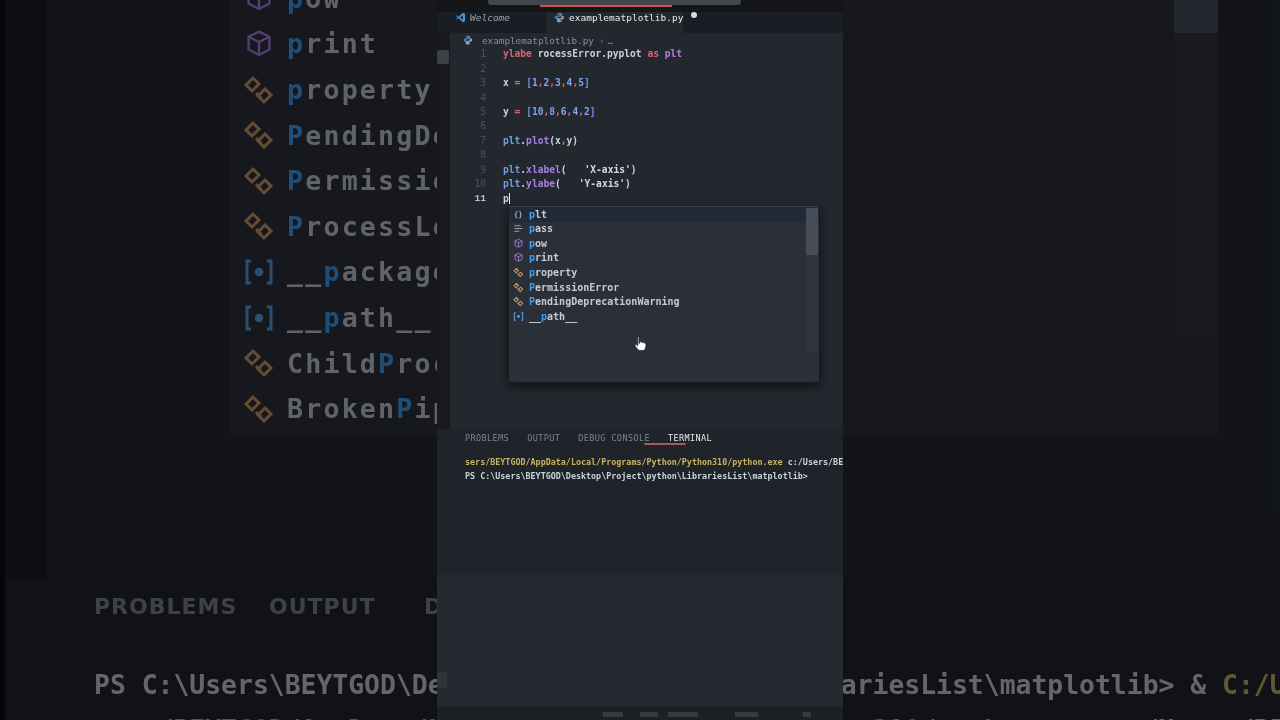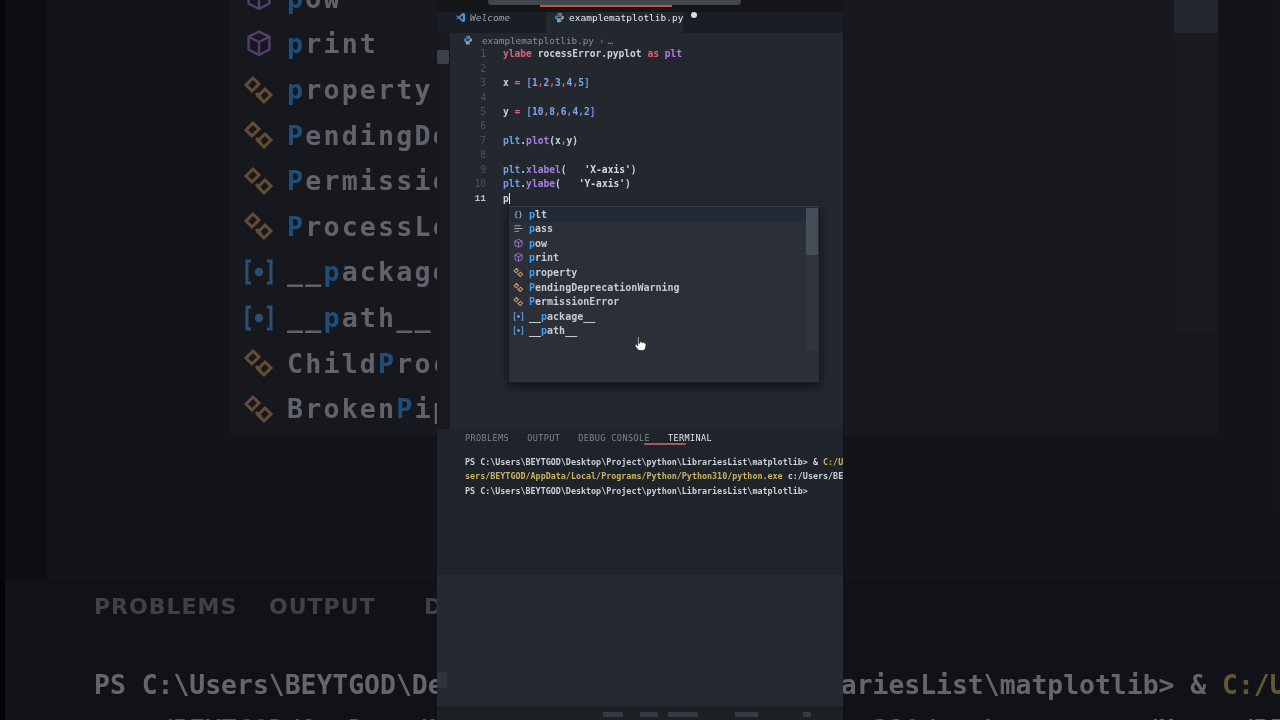--- a/index.html
+++ b/index.html
@@ -268,35 +268,28 @@
                 <path d="M1.5 5.5 5 2l3 3-3.5 3.5zM7.5 11 11 7.5l3 3L10.5 14z"></path>
                 <path d="M6.5 9.5 9 12"></path>
               </svg></span>
             <span class="sg-label"><span></span><span class="sg-match">p</span><span>roperty</span></span>
           </div>
           <div class="suggest-row">
             <span class="sg-icon"><svg width="11" height="11" viewBox="0 0 16 16" fill="none" stroke="#cf9c66" stroke-width="1.5">
                 <path d="M1.5 5.5 5 2l3 3-3.5 3.5zM7.5 11 11 7.5l3 3L10.5 14z"></path>
                 <path d="M6.5 9.5 9 12"></path>
               </svg></span>
-            <span class="sg-label"><span></span><span class="sg-match">P</span><span>endingDeprecationWarning</span></span>
+            <span class="sg-label"><span></span><span class="sg-match">P</span><span>ermissionError</span></span>
           </div>
           <div class="suggest-row">
             <span class="sg-icon"><svg width="11" height="11" viewBox="0 0 16 16" fill="none" stroke="#cf9c66" stroke-width="1.5">
                 <path d="M1.5 5.5 5 2l3 3-3.5 3.5zM7.5 11 11 7.5l3 3L10.5 14z"></path>
                 <path d="M6.5 9.5 9 12"></path>
               </svg></span>
-            <span class="sg-label"><span></span><span class="sg-match">P</span><span>ermissionError</span></span>
-          </div>
-          <div class="suggest-row">
-            <span class="sg-icon"><svg width="11" height="11" viewBox="0 0 16 16" fill="none" stroke="#5aa0e8" stroke-width="1.5">
-                <path d="M4 2.5H2v11h2M12 2.5h2v11h-2"></path>
-                <circle cx="8" cy="8" r="2.1" fill="#5aa0e8" stroke="none"></circle>
-              </svg></span>
-            <span class="sg-label"><span>__</span><span class="sg-match">p</span><span>ackage__</span></span>
+            <span class="sg-label"><span></span><span class="sg-match">P</span><span>endingDeprecationWarning</span></span>
           </div>
           <div class="suggest-row">
             <span class="sg-icon"><svg width="11" height="11" viewBox="0 0 16 16" fill="none" stroke="#5aa0e8" stroke-width="1.5">
                 <path d="M4 2.5H2v11h2M12 2.5h2v11h-2"></path>
                 <circle cx="8" cy="8" r="2.1" fill="#5aa0e8" stroke="none"></circle>
               </svg></span>
             <span class="sg-label"><span>__</span><span class="sg-match">p</span><span>ath__</span></span>
           </div>
         </div>
       <div class="abs" id="sg-scroll-thumb"></div>
@@ -305,21 +298,20 @@
 
     <div class="abs" id="v-panel"></div>
     <div class="abs" id="panel-tabs">
         <span class="panel-tab">PROBLEMS</span>
         <span class="panel-tab">OUTPUT</span>
         <span class="panel-tab">DEBUG CONSOLE</span>
         <span class="panel-tab active">TERMINAL</span>
       </div>
     <div class="abs" id="panel-underline" style="background: rgb(166, 90, 94);"></div>
     <div class="abs" id="term-lines">
-        <div class="term-line"><span class="ts-w">PS C:\Users\BEYTGOD\Desktop\Project\python\LibrariesList\matplotlib&gt; </span><span class="ts-w">&amp; </span><span class="ts-y">C:/U</span></div>
         <div class="term-line"><span class="ts-y">sers/BEYTGOD/AppData/Local/Programs/Python/Python310/python.exe</span><span class="ts-w"> c:/Users/BE</span></div>
         <div class="term-line"><span class="ts-w">PS C:\Users\BEYTGOD\Desktop\Project\python\LibrariesList\matplotlib&gt;</span></div>
       </div>
 
     <div class="abs" id="v-pad"></div>
     <div class="abs" id="v-taskbar"></div>
     <div class="abs" id="artifact-2"></div>
     <div id="taskbar-marks">
         <div class="abs tb-mark" style="left: 166px; width: 20px;"></div>
         <div class="abs tb-mark" style="left: 203px; width: 18px;"></div>

